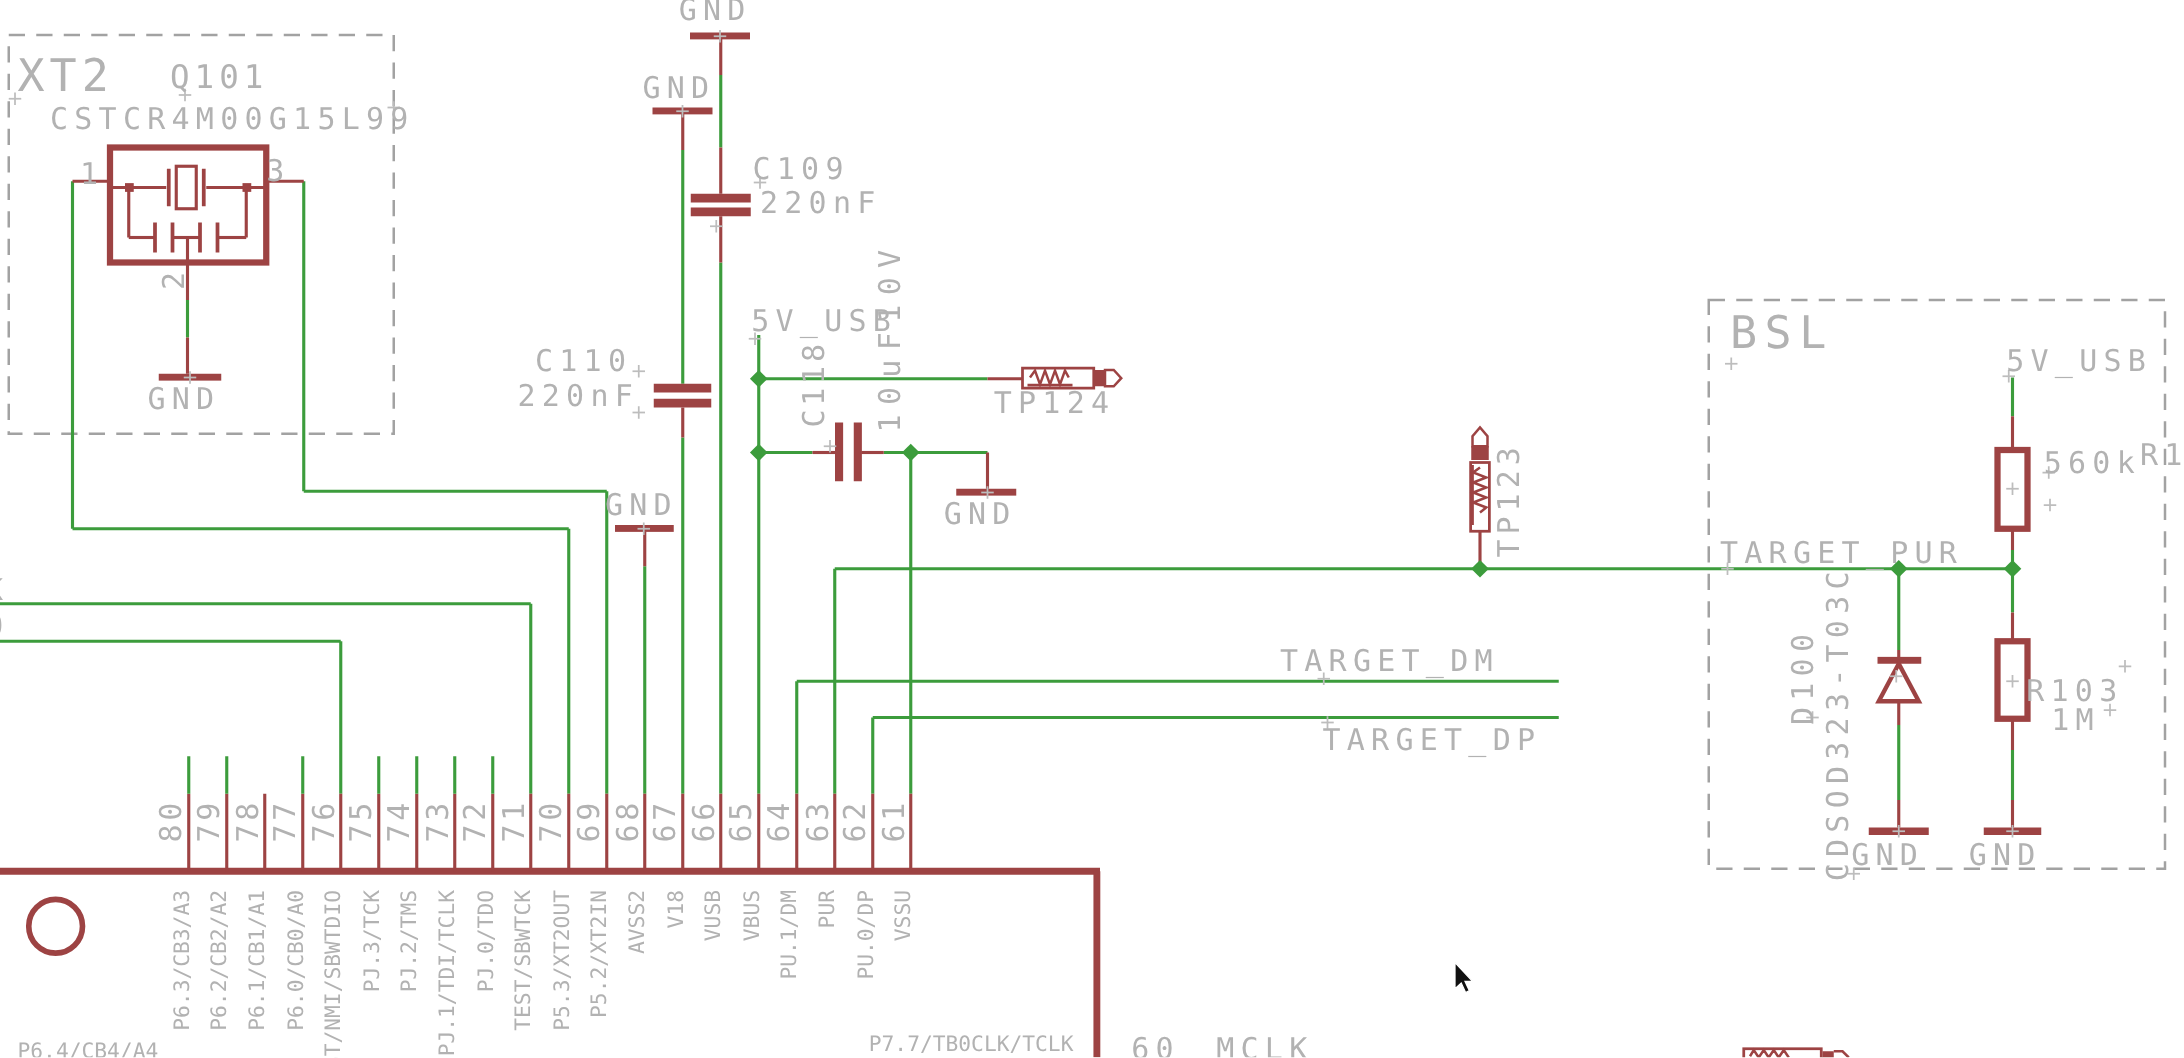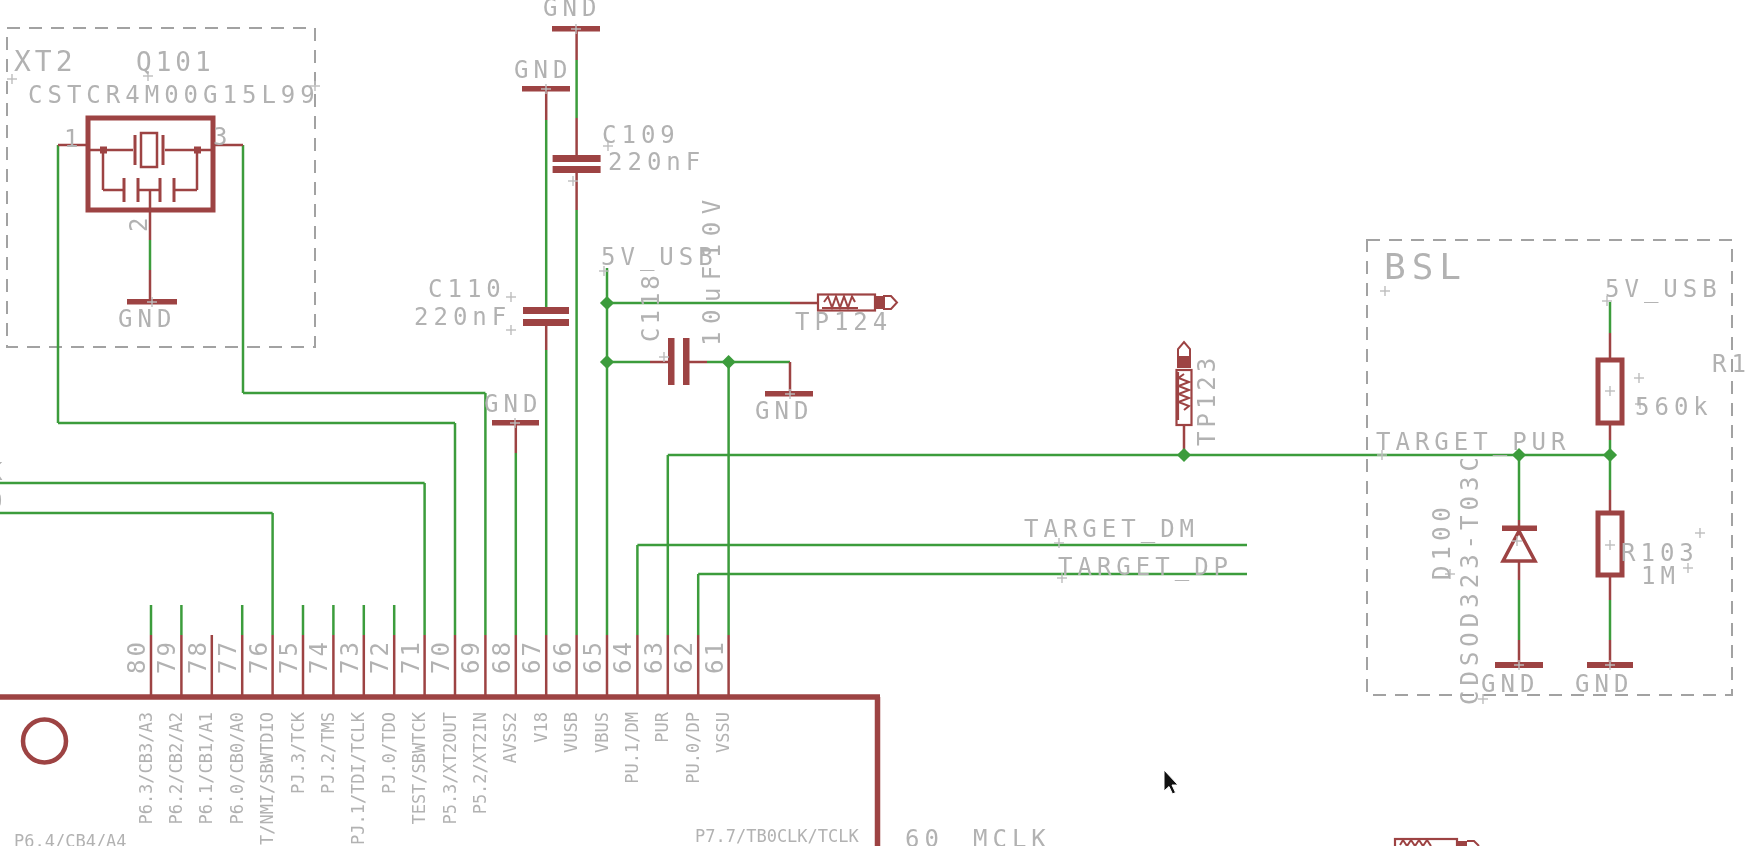--- a/index.html
+++ b/index.html
@@ -1,20 +1,20 @@
 <!DOCTYPE html>
 <html><head>
 <meta charset="utf-8">
 <style>
   html,body{margin:0;padding:0;background:#fff;}
   .stage{position:relative;width:1747px;height:846px;background:#ffffff;overflow:hidden;
          font-family:"DejaVu Sans Mono","Liberation Mono",monospace;}
   .stage svg{position:absolute;left:0;top:0;}
   .lbl{position:absolute;color:#b2b2b2;font-size:24px;letter-spacing:5px;line-height:26px;white-space:pre;}
-  .big{font-size:28px;letter-spacing:4px;line-height:36px;}
+  .big{font-size:36px;letter-spacing:4px;line-height:36px;}
   .bsl{font-size:36px;letter-spacing:6px;line-height:38px;}
   .ref{font-size:26px;letter-spacing:4px;line-height:28px;}
   .sm{font-size:17px;letter-spacing:0px;line-height:18px;}
   .vtext{position:absolute;color:#b2b2b2;font-size:24px;line-height:26px;white-space:pre;
          transform:rotate(-90deg);transform-origin:0 0;}
   .vnum{position:absolute;color:#b2b2b2;font-size:24px;letter-spacing:3px;line-height:26px;white-space:pre;
         transform:rotate(-90deg);transform-origin:0 0;}
   .vlabel{position:absolute;color:#b2b2b2;font-size:17px;letter-spacing:0px;line-height:17px;white-space:pre;
           transform:rotate(-90deg) translateX(-100%);transform-origin:0 0;}
   .cursor{position:absolute;}
@@ -357,48 +357,48 @@
         <line x1="1610" y1="540" x2="1610" y2="550"></line>
       </g>
       <g stroke="#bdbdbd" stroke-width="1.4">
         <line x1="1512" y1="541" x2="1522" y2="541"></line>
         <line x1="1517" y1="536" x2="1517" y2="546"></line>
       </g>
     </svg>
 
 <div class="lbl big" style="left:14px;top:44px">XT2</div>
 <div class="lbl ref" style="left:136px;top:48px">Q101</div>
-<div class="lbl" style="left:28px;top:82px">CSTCR4M00G15L99</div>
+<div class="lbl" style="left:40px;top:82px">CSTCR4M00G15L99</div>
 <div class="lbl" style="left:64px;top:126px">1</div>
 <div class="lbl" style="left:213px;top:124px">3</div>
 <div class="vtext" style="left:126px;top:232px">2</div>
 <div class="lbl" style="left:118px;top:306px">GND</div>
 
 <div class="lbl" style="left:543px;top:-5px">GND</div>
 <div class="lbl" style="left:514px;top:57px">GND</div>
 <div class="lbl" style="left:602px;top:122px">C109</div>
 <div class="lbl" style="left:608px;top:149px">220nF</div>
 <div class="lbl" style="left:428px;top:276px">C110</div>
 <div class="lbl" style="left:414px;top:304px">220nF</div>
 <div class="lbl" style="left:601px;top:244px">5V_USB</div>
 <div class="vtext" style="left:638px;top:342px;letter-spacing:3px">C118</div>
 <div class="vtext" style="left:699px;top:346px;letter-spacing:7.5px">10uF10V</div>
 <div class="lbl" style="left:795px;top:309px">TP124</div>
 <div class="lbl" style="left:484px;top:391px">GND</div>
 <div class="lbl" style="left:755px;top:398px">GND</div>
 
 <div class="vtext" style="left:1194px;top:446px;letter-spacing:4px">TP123</div>
 <div class="lbl" style="left:1024px;top:516px">TARGET_DM</div>
-<div class="lbl" style="left:1058px;top:554px">TARGET_DP</div>
+<div class="lbl" style="left:1058px;top:579px">TARGET_DP</div>
 <div class="lbl" style="left:1376px;top:429px">TARGET_PUR</div>
 
 <div class="lbl bsl" style="left:1384px;top:248px">BSL</div>
 <div class="lbl" style="left:1605px;top:276px">5V_USB</div>
 <div class="lbl" style="left:1712px;top:351px">R102</div>
-<div class="lbl" style="left:1635px;top:394px">560k</div>
+<div class="lbl" style="left:1635px;top:357px">560k</div>
 <div class="lbl" style="left:1621px;top:540px">R103</div>
 <div class="lbl" style="left:1641px;top:563px">1M</div>
 <div class="vtext" style="left:1429px;top:580px;letter-spacing:5px">D100</div>
 <div class="vtext" style="left:1457px;top:705px;letter-spacing:5px">CDSOD323-T03C</div>
 <div class="lbl" style="left:1481px;top:671px">GND</div>
 <div class="lbl" style="left:1575px;top:671px">GND</div>
 
 <div class="lbl sm" style="left:14px;top:832px">P6.4/CB4/A4</div>
 <div class="lbl sm" style="left:695px;top:827px">P7.7/TB0CLK/TCLK</div>
 <div class="lbl" style="left:905px;top:826px">60</div>

